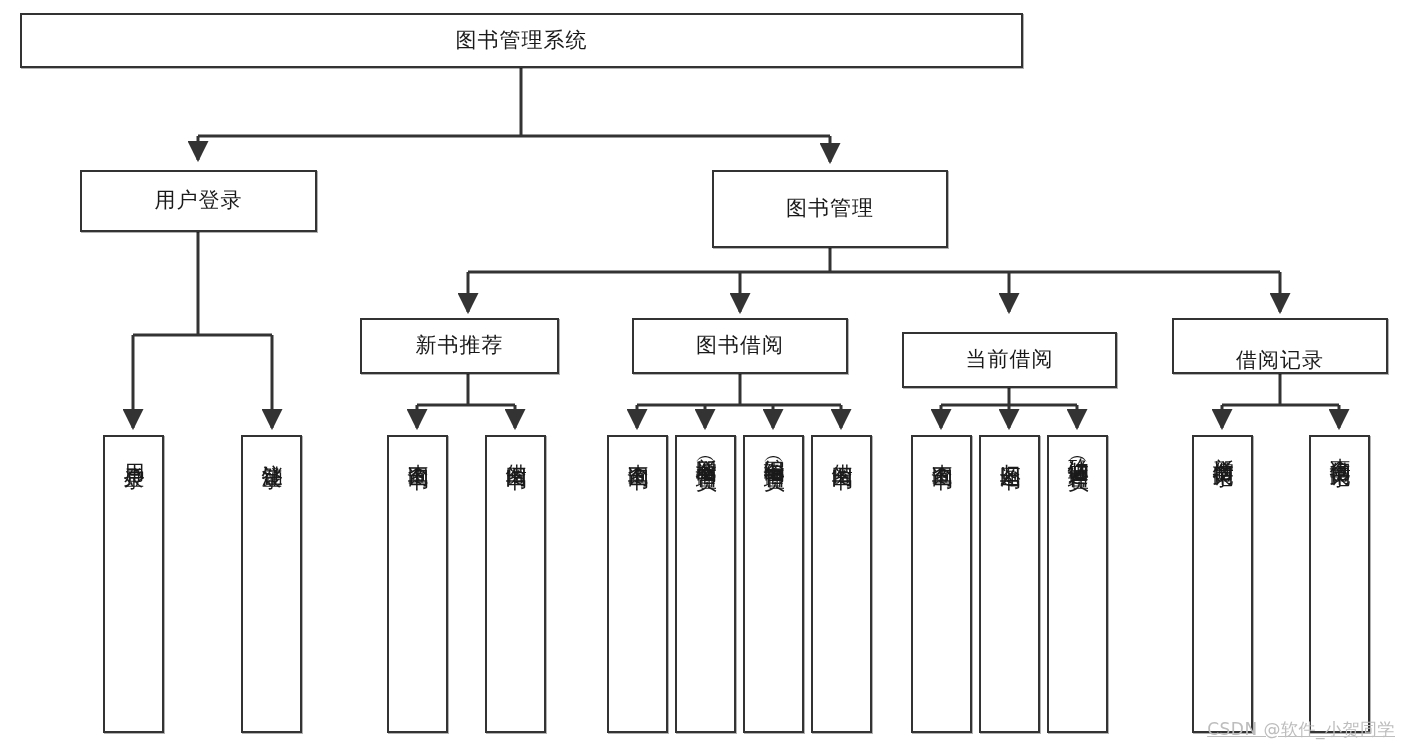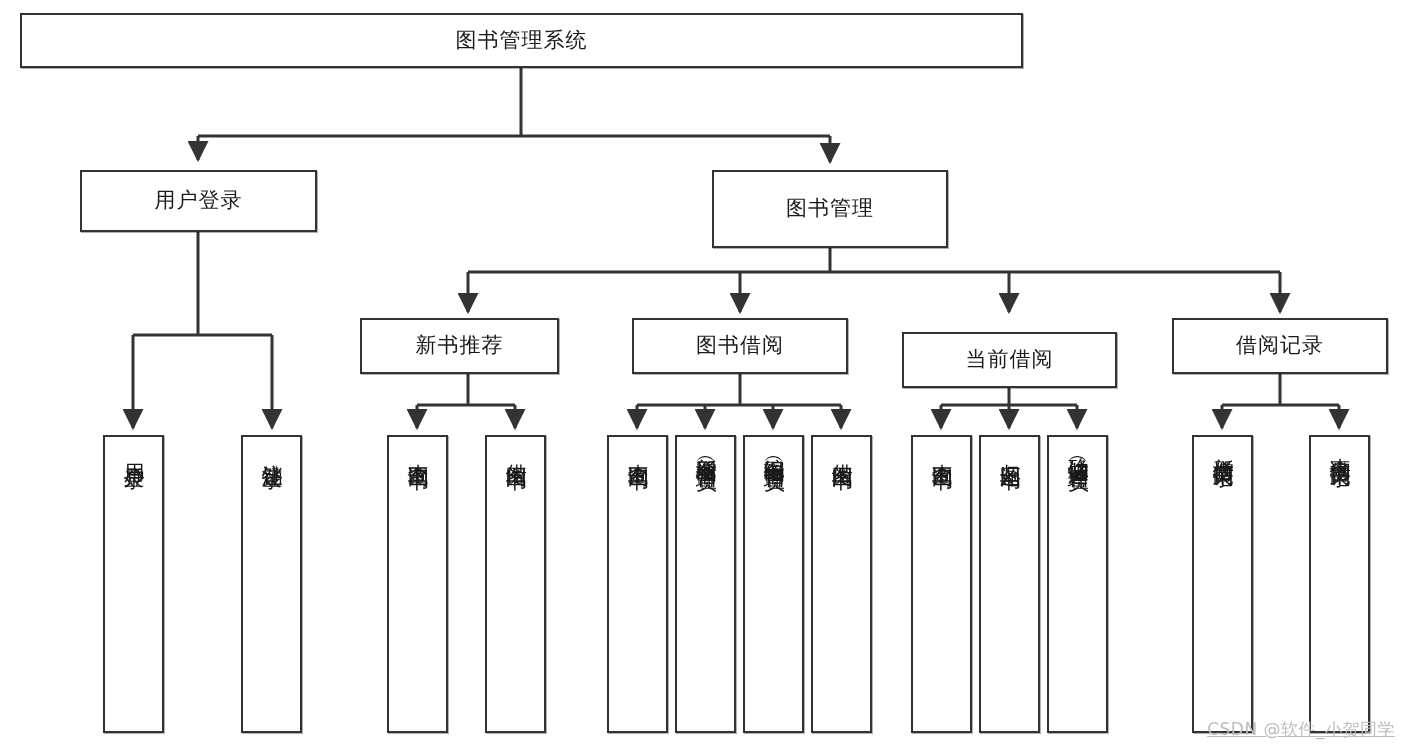--- a/index.html
+++ b/index.html
@@ -138,21 +138,21 @@
 
   <div class="node node-h" style="left:360px; top:318px; width:199px; height:56px;">
     <span class="label">新书推荐</span>
   </div>
   <div class="node node-h" style="left:632px; top:318px; width:216px; height:56px;">
     <span class="label">图书借阅</span>
   </div>
   <div class="node node-h" style="left:902px; top:318px; width:215px; height:56px;margin-top:14px;">
     <span class="label">当前借阅</span>
   </div>
-  <div class="node node-h" style="left:1172px; top:318px; width:216px; height:56px;">
+  <div class="node node-h" style="left:1172px; top:318px; width:216px; height:56px;align-items:flex-end;">
     <span class="label">借阅记录</span>
   </div>
 
   <div class="node node-v" style="left:103px; top:435px; width:61px; height:298px;">
     <span class="label">用户登录</span>
   </div>
   <div class="node node-v" style="left:241px; top:435px; width:61px; height:298px;">
     <span class="label">注销登录</span>
   </div>
 

